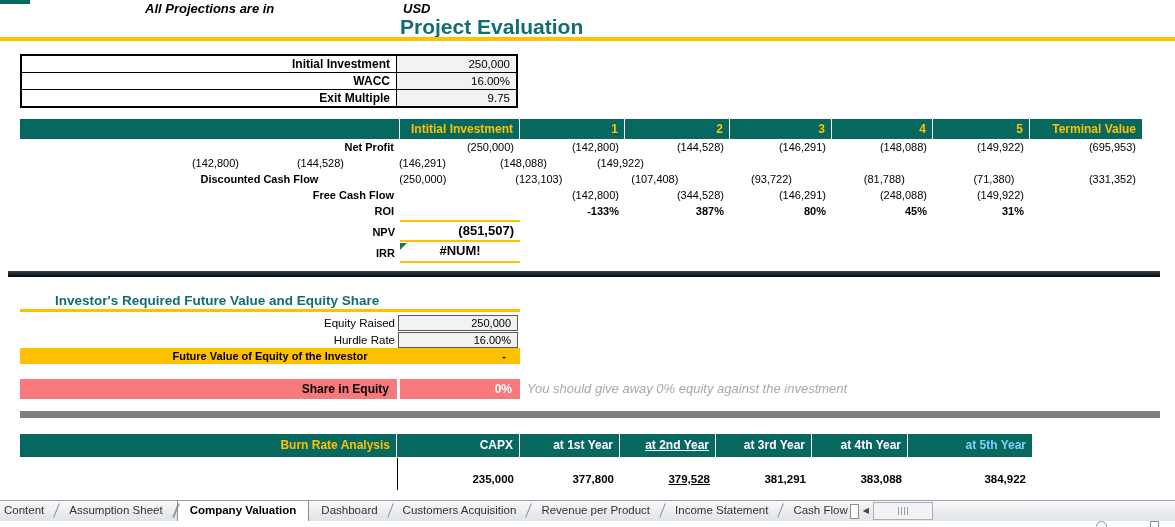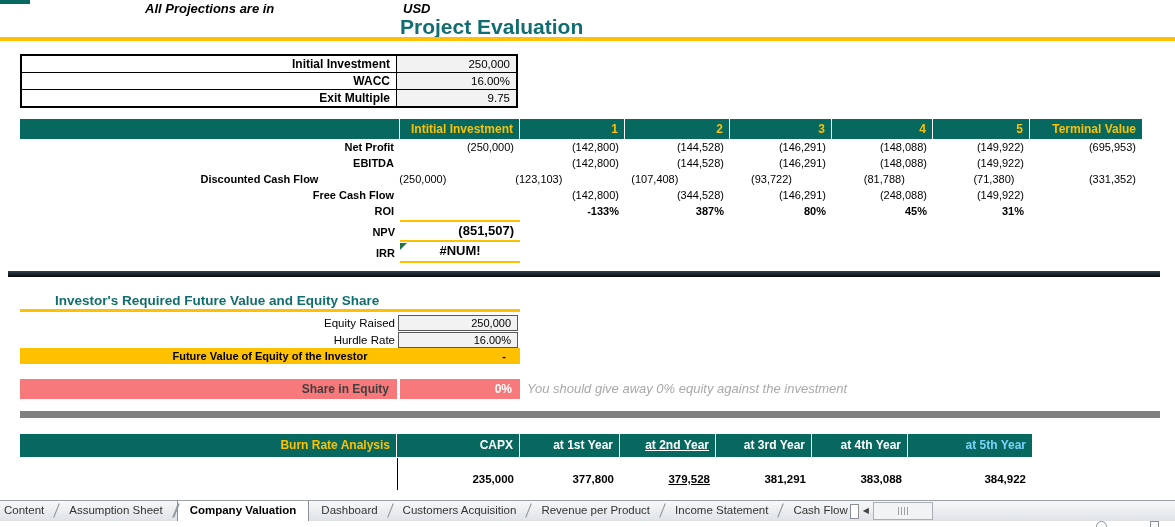--- a/index.html
+++ b/index.html
@@ -81,21 +81,20 @@
       <div class="cell w-init">(250,000)</div>
       <div class="cell w-y1">(142,800)</div>
       <div class="cell w-y2">(144,528)</div>
       <div class="cell w-y3">(146,291)</div>
       <div class="cell w-y4">(148,088)</div>
       <div class="cell w-y5">(149,922)</div>
       <div class="cell w-term">(695,953)</div>
     </div>
 
     <div class="row" style="height:16px;">
-      <div class="cell w-label bold">EBITDA</div>
       <div class="cell w-init"></div>
       <div class="cell w-y1">(142,800)</div>
       <div class="cell w-y2">(144,528)</div>
       <div class="cell w-y3">(146,291)</div>
       <div class="cell w-y4">(148,088)</div>
       <div class="cell w-y5">(149,922)</div>
       <div class="cell w-term"></div>
     </div>
 
     <div class="row" style="height:16px;gap:31px;">
@@ -150,21 +149,21 @@
 
   <div class="abs" style="left:20px;top:332px;width:375px;text-align:right;font-size:11.5px;line-height:16px;">Hurdle Rate</div>
   <div class="abs cell eq-value" style="left:398px;top:332px;width:120px;height:16px;">16.00%</div>
 
   <div class="abs" style="left:20px;top:348px;width:500px;height:16px;background:#FFC000;">
     <div style="text-align:center;font-size:11px;font-weight:bold;line-height:16px;">Future Value of Equity of the Investor</div>
     <div class="abs bold" style="right:14px;top:0;font-size:11px;line-height:16px;">-</div>
   </div>
 
   <div class="abs" style="left:20px;top:379px;height:20px;display:flex;">
-    <div style="width:377px;background:#F8797B;color:#404040;font-weight:bold;font-size:12px;line-height:20px;text-align:right;padding-right:8px;box-sizing:border-box;">Share in Equity</div>
+    <div style="width:377px;background:#F8797B;color:#000000;font-weight:bold;font-size:12px;line-height:20px;text-align:right;padding-right:8px;box-sizing:border-box;">Share in Equity</div>
     <div style="width:3px;background:#fff;"></div>
     <div style="width:120px;background:#F8797B;color:#fff;font-weight:bold;font-size:12px;line-height:20px;text-align:right;padding-right:8px;box-sizing:border-box;">0%</div>
   </div>
   <div class="abs" style="left:527px;top:379px;font-size:13px;font-style:italic;color:#A8A8A8;line-height:20px;">You should give away 0% equity against the investment</div>
 
   <div class="abs" style="left:20px;top:411px;width:1140px;height:7px;background:#808080;"></div>
 
   <div class="abs" style="left:20px;top:434px;width:1012px;">
     <div class="row teal-bg" style="height:23px;">
       <div class="cell b-label bhdr-cell gold-text" style="color:#FFC000;">Burn Rate Analysis</div>

